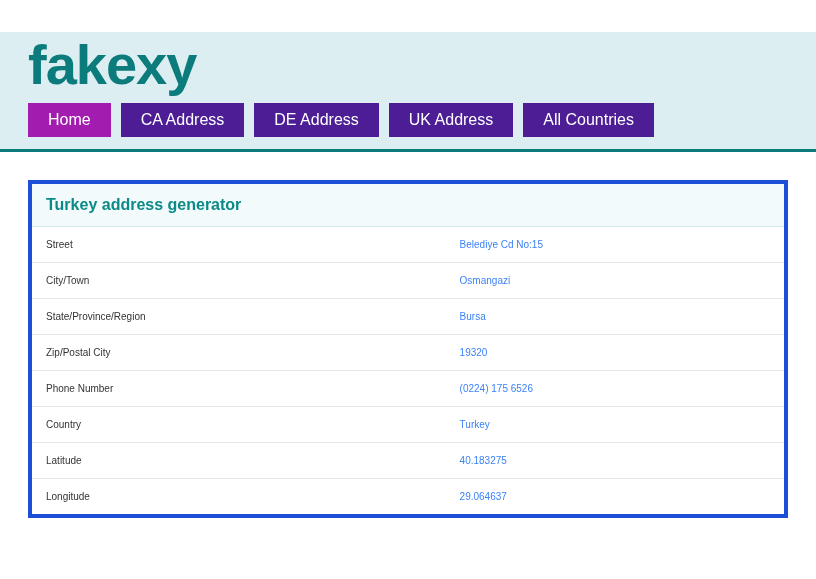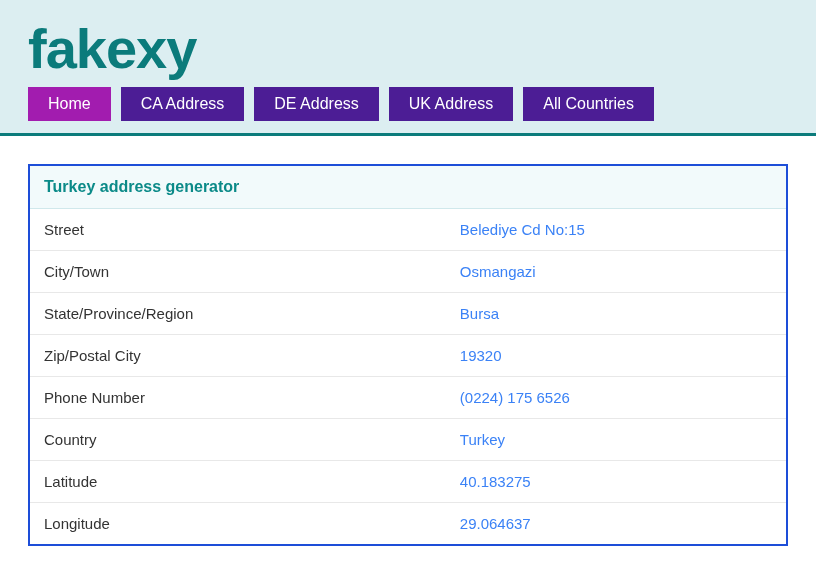--- a/index.html
+++ b/index.html
@@ -15,23 +15,24 @@
     .header-bar {
       background: #dceef1;
       padding: 0 28px 12px 28px;
       border-bottom: 3px solid #0b7b7b;
     }
     .logo {
       font-size: 56px;
       font-weight: 700;
       color: #0b7b7b;
       letter-spacing: -1px;
-      padding-top: 16px;
+      padding-top: 0;
       padding-bottom: 6px;
       font-family: 'Segoe UI', sans-serif;
+      margin-top: 32px;
     }
     .nav {
       display: flex;
       gap: 10px;
     }
     .nav-item {
       background: #4c1d95;
       color: #fff;
       padding: 8px 20px;
       font-size: 16px;
@@ -39,21 +40,21 @@
       cursor: pointer;
       border: none;
     }
     .nav-item.active {
       background: #a21caf;
     }
     .content {
       padding: 28px;
     }
     .panel {
-      border: 2px solid #1d4ed8;
+      border: 4px solid #1d4ed8;
       background: #fff;
     }
     .panel-header {
       background: #f2fafb;
       border-bottom: 1px solid #d0e8eb;
       padding: 12px 14px;
       color: #0b8a88;
       font-weight: 700;
       font-size: 16px;
     }
@@ -62,21 +63,21 @@
       border-collapse: collapse;
     }
     .table tr {
       border-bottom: 1px solid #e8e8e8;
     }
     .table tr:last-child {
       border-bottom: none;
     }
     .table td {
       padding: 12px 14px;
-      font-size: 15px;
+      font-size: 10px;
       color: #333;
       vertical-align: middle;
     }
     .table td.label {
       width: 55%;
       color: #333;
     }
     .table td.value {
       width: 45%;
       color: #3b82f6;

